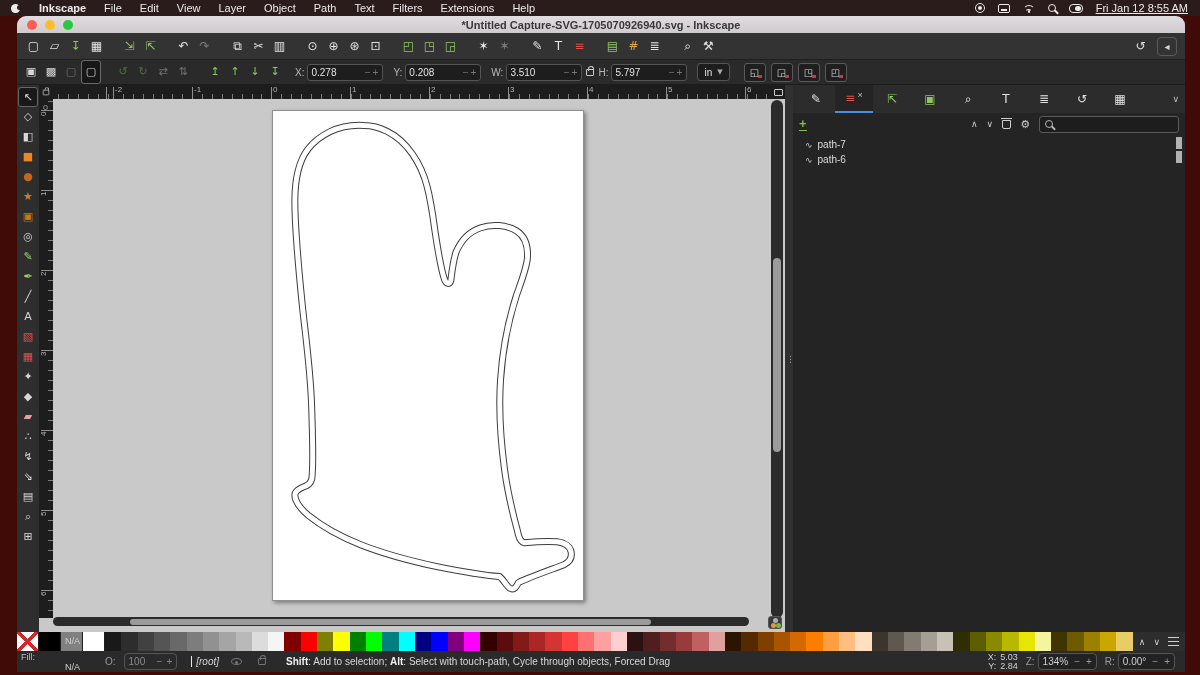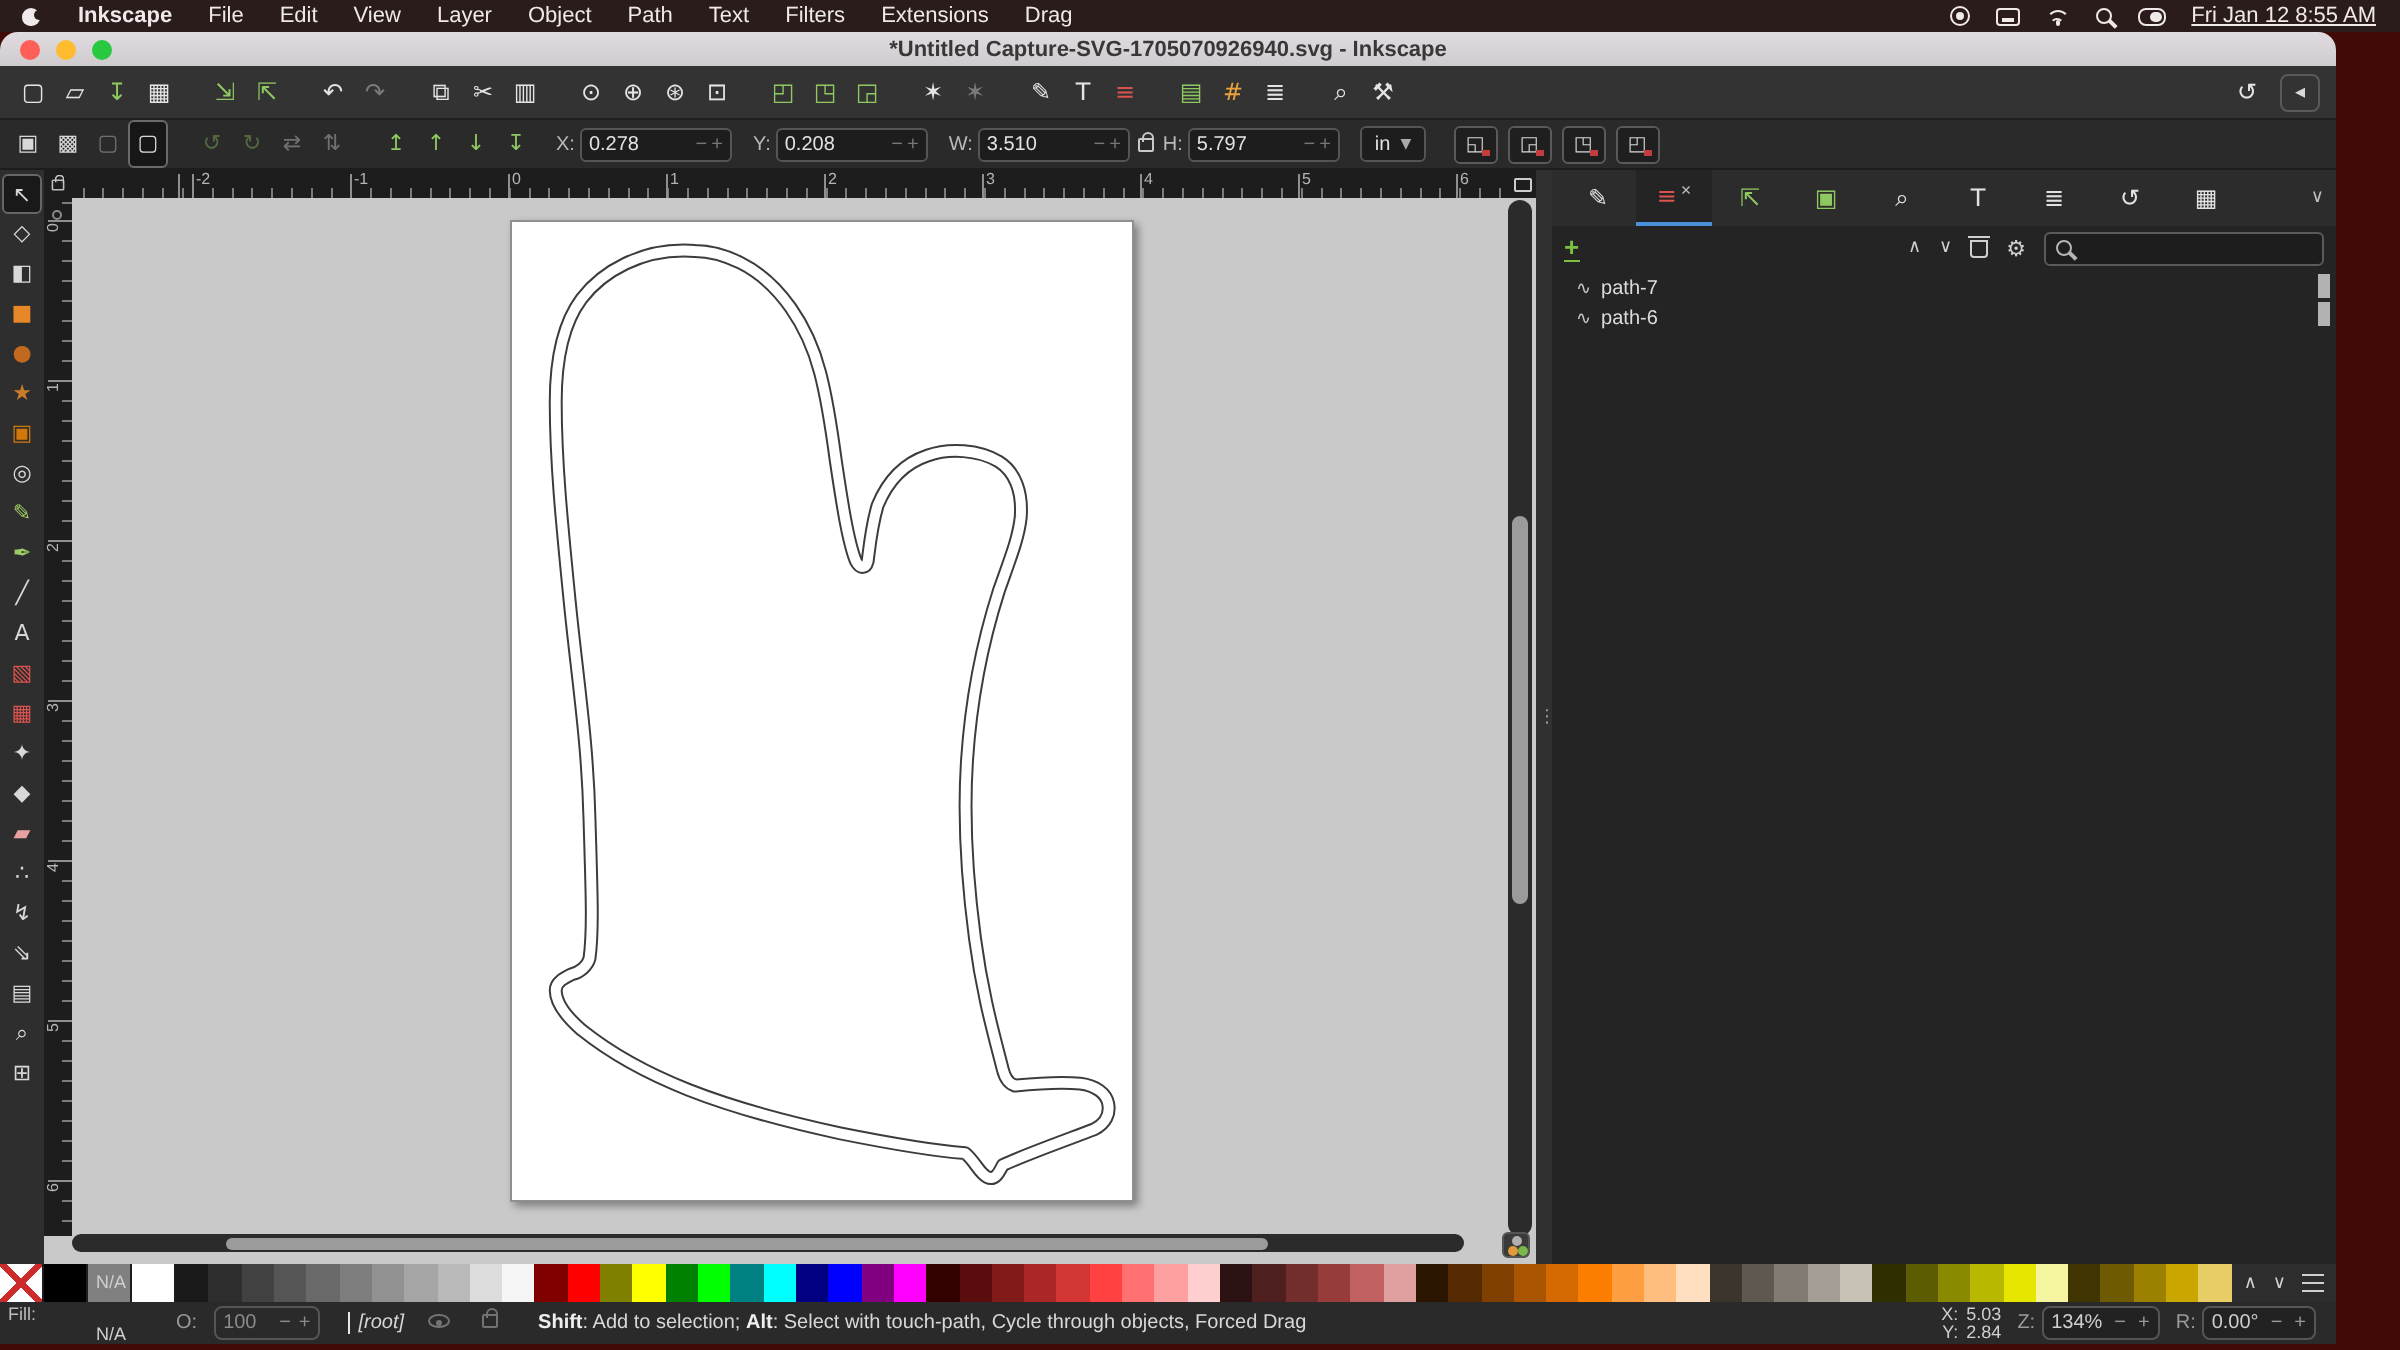--- a/index.html
+++ b/index.html
@@ -28,21 +28,21 @@
   .wifi-ico i:nth-child(2){ left:2.5px; bottom:-3px; width:7px; height:7px; }
   .wifi-ico i:nth-child(3){ left:5px; bottom:0; width:2.5px; height:2.5px; background:#efe9e9; border:none; }
   .mag { width:8px; height:8px; border:1.5px solid #b5b5b5; border-radius:50%; position:relative; display:inline-block; }
   .mag:after { content:""; position:absolute; width:5px; height:1.5px; background:#b5b5b5; transform:rotate(45deg); right:-4px; bottom:-1px; }
   .mag.white { border-color:#efe9e9; } .mag.white:after { background:#efe9e9; }
   .switch-ico { width:14px; height:9px; border:1px solid #efe9e9; border-radius:4px; }
   .switch-ico:after { content:""; position:absolute; right:1px; top:1px; width:5.5px; height:5.5px; border-radius:50%; background:#efe9e9; }
   .clock { white-space:nowrap;text-decoration:underline; }
 
   
-  .window { position:absolute; left:0; top:16px; width:1168px; height:656px; background:#242424; border-radius:9px 9px 0 0; }
+  .window { position:absolute; left:17px; top:16px; width:1168px; height:656px; background:#242424; border-radius:9px 9px 0 0; }
   .titlebar { position:absolute; left:0; top:0; width:100%; height:17px; border-radius:9px 9px 0 0;
               background:linear-gradient(#e0dce0,#cfcbcf); display:flex; align-items:center; }
   .tl { width:10px; height:10px; border-radius:50%; margin-left:8px; }
   .tl.red{ background:#ff5f57; margin-left:10px; } .tl.yel{ background:#febc2e; } .tl.grn{ background:#28c840; }
   .title { position:absolute; left:0; right:0; text-align:center; font-size:11px; color:#383838; font-weight:bold; }
 
   
   .tb-main { position:absolute; left:0; top:17px; width:100%; height:27px; background:#333333; border-bottom:1px solid #1f1f1f;
              display:flex; align-items:center; padding-left:6px; }
   .tbi { width:21px; text-align:center; font-size:12px; line-height:26px; color:#e4e4e4; cursor:default; }
@@ -190,21 +190,21 @@
       <span class="mitem">Inkscape</span>
       <span class="mitem">File</span>
       <span class="mitem">Edit</span>
       <span class="mitem">View</span>
       <span class="mitem">Layer</span>
       <span class="mitem">Object</span>
       <span class="mitem">Path</span>
       <span class="mitem">Text</span>
       <span class="mitem">Filters</span>
       <span class="mitem">Extensions</span>
-      <span class="mitem">Drag</span>
+      <span class="mitem">Help</span>
     </div>
   <div class="mb-right">
     <span class="mb-ico user-ico"></span>
     <span class="mb-ico kb-ico"></span>
     <span class="mb-ico wifi-ico">
         <i></i>
         <i></i>
         <i></i>
       </span>
     <span class="mag white"></span>

